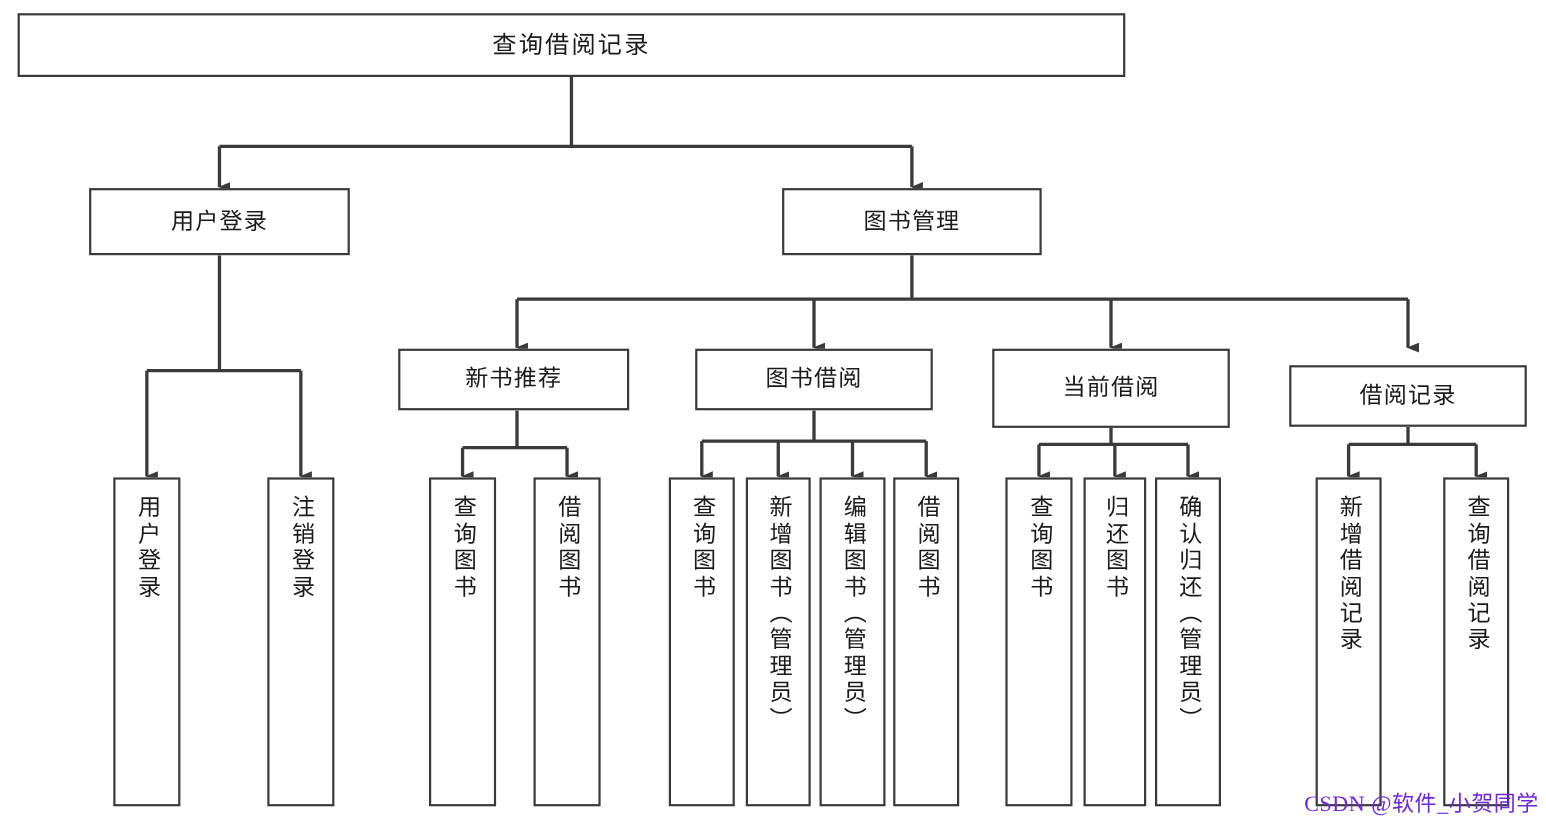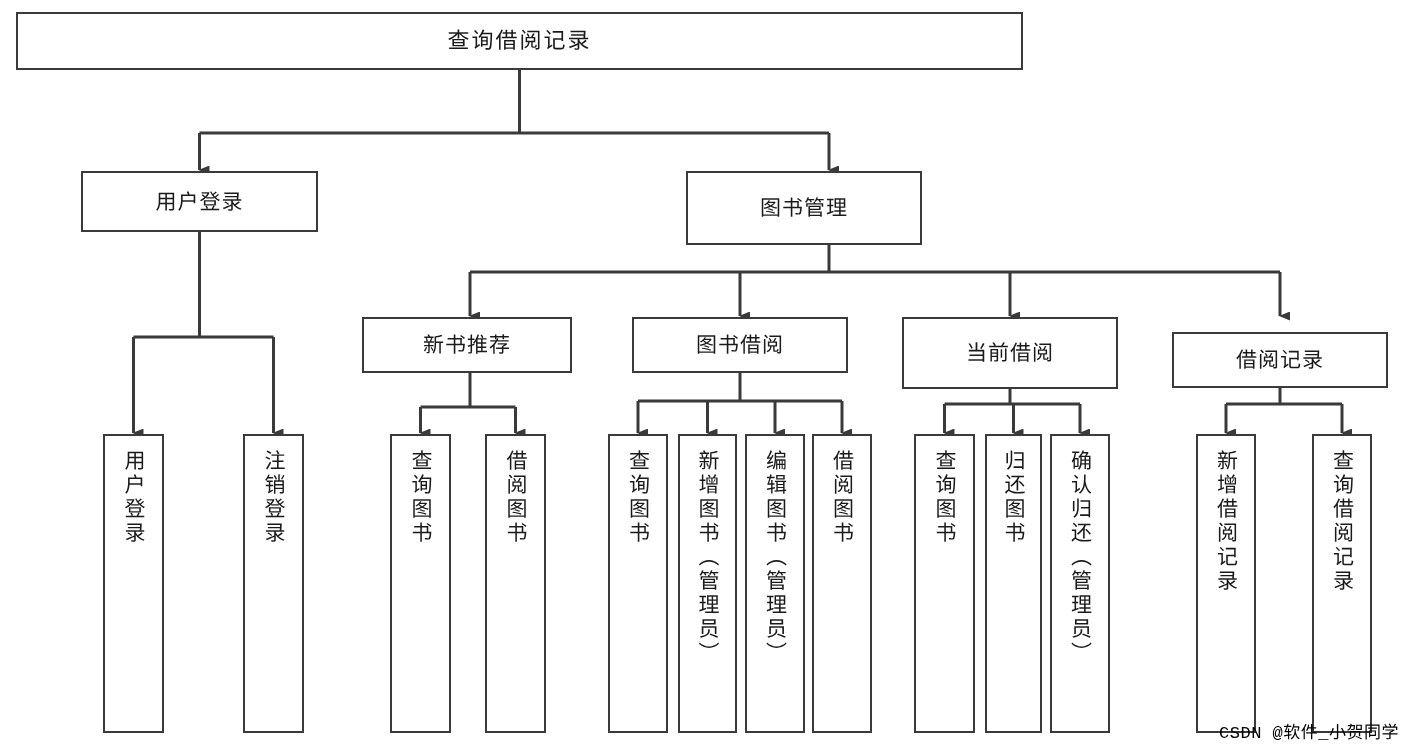--- a/index.html
+++ b/index.html
@@ -64,23 +64,23 @@
     text-orientation: upright;
     letter-spacing: 3px;
     white-space: nowrap;
     line-height: 1;
   }
   
   #watermark {
     position: absolute;
     right: 6px;
     bottom: 4px;
-    font-family: Liberation Mono, monospace;
-    font-size: 17px;
-    color: #000000;
+    font-family: Liberation Serif, serif;
+    font-size: 20px;
+    color: #6d28d9;
     letter-spacing: 0.5px;
     z-index: 3;
     user-select: none;
     white-space: nowrap;
   }
 </style>
 </head>
 <body>
 
 <div id="diagram-root">
@@ -128,21 +128,21 @@
       </g>
   </svg>
 
   <div id="nodes-layer">
       <div class="node-box horiz root" style="left: 16px; top: 12px; width: 1007px; height: 58px;">
         <span class="node-label">查询借阅记录</span>
       </div>
       <div class="node-box horiz" style="left: 81px; top: 171px; width: 237px; height: 61px;">
         <span class="node-label">用户登录</span>
       </div>
-      <div class="node-box horiz" style="left: 686px; top: 171px; width: 236px; height: 74px; justify-content: center;">
+      <div class="node-box horiz" style="left: 711px; top: 171px; width: 236px; height: 61px; justify-content: center;">
         <span class="node-label">图书管理</span>
       </div>
       <div class="node-box horiz" style="left: 362px; top: 317px; width: 210px; height: 56px;">
         <span class="node-label">新书推荐</span>
       </div>
       <div class="node-box horiz" style="left: 632px; top: 317px; width: 216px; height: 56px;">
         <span class="node-label">图书借阅</span>
       </div>
       <div class="node-box horiz" style="left: 902px; top: 317px; width: 216px; height: 72px;">
         <span class="node-label">当前借阅</span>

